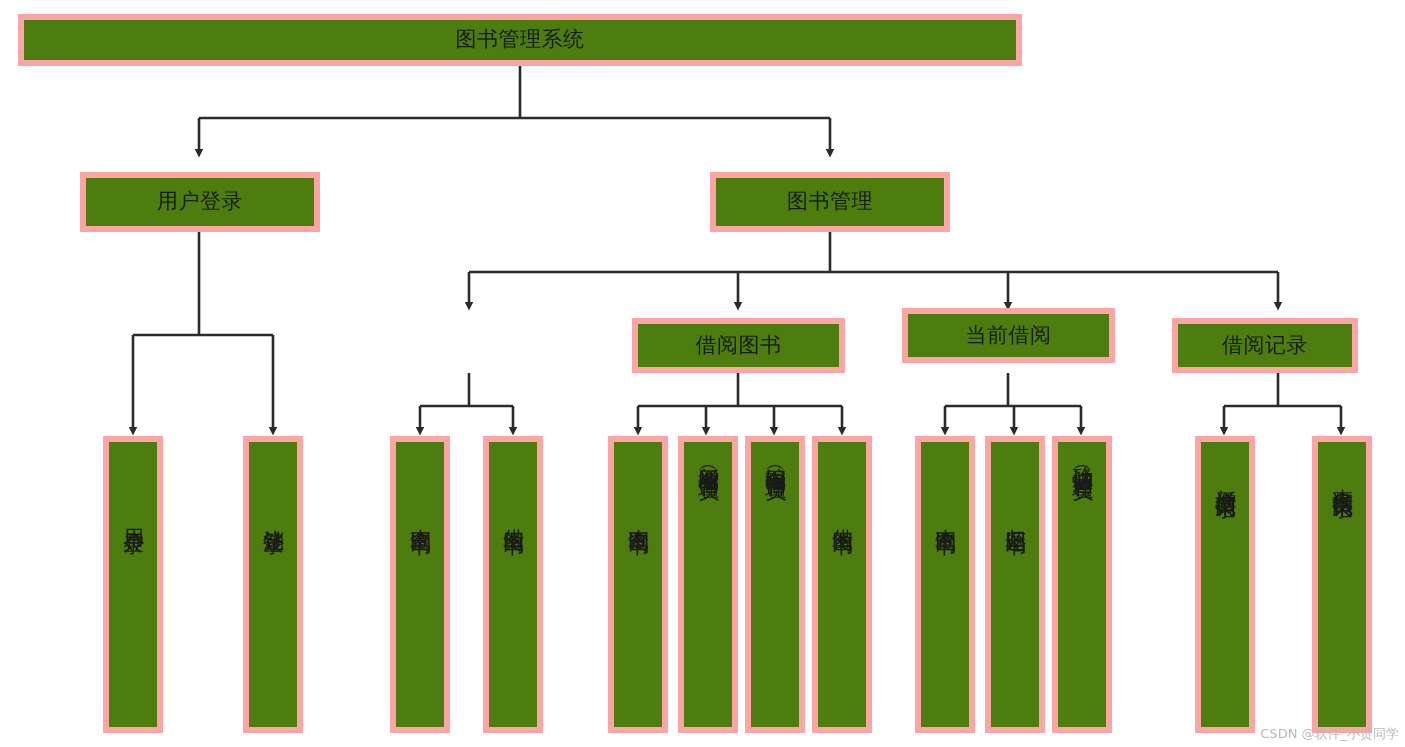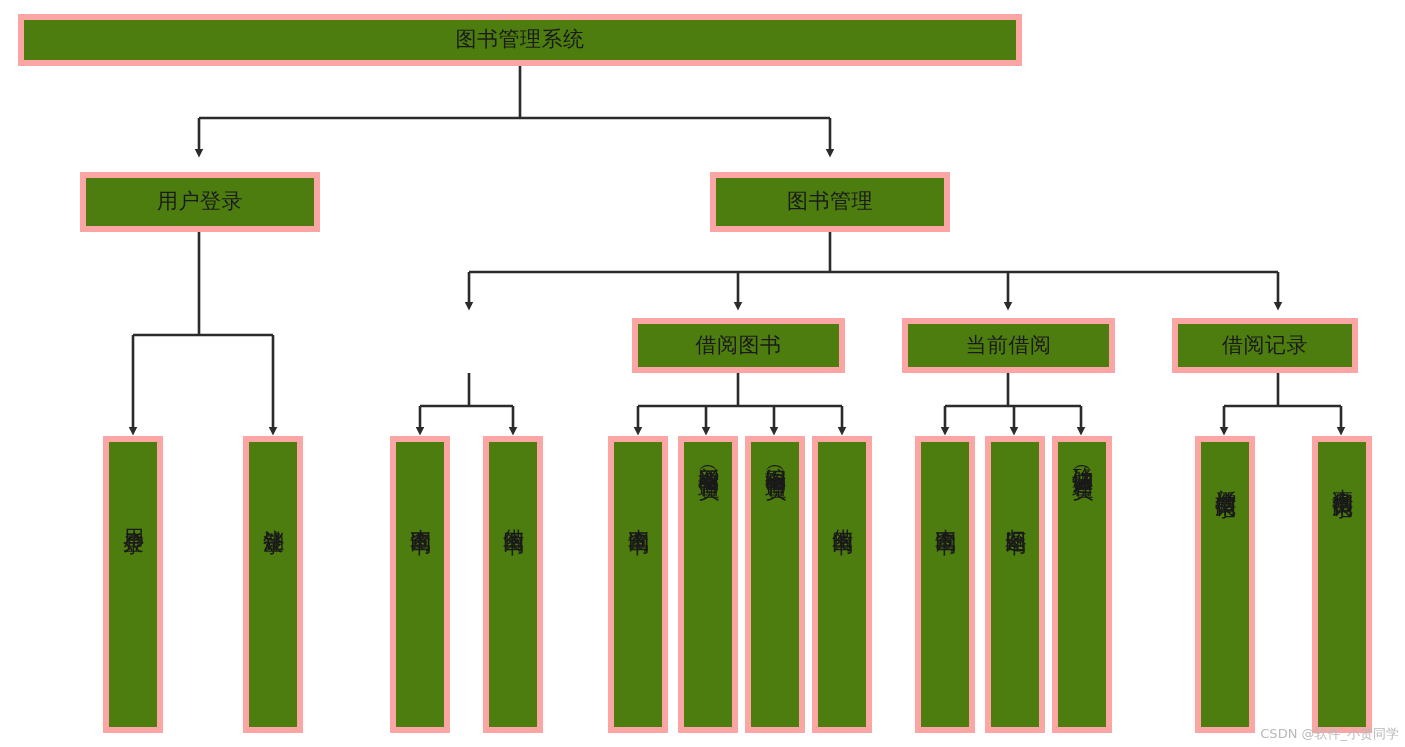--- a/index.html
+++ b/index.html
@@ -130,21 +130,21 @@
   <div class="node horizontal" style="left:80px; top:172px; width:240px; height:60px;">
     <span class="node-label">用户登录</span>
   </div>
   <div class="node horizontal" style="left:710px; top:172px; width:240px; height:60px;">
     <span class="node-label">图书管理</span>
   </div>
 
   <div class="node horizontal" style="left:632px; top:318px; width:213px; height:55px;">
     <span class="node-label">借阅图书</span>
   </div>
-  <div class="node horizontal" style="left:902px; top:318px; width:213px; height:55px;">
+  <div class="node horizontal" style="left:902px; top:308px; width:213px; height:55px;">
     <span class="node-label">当前借阅</span>
   </div>
   <div class="node horizontal" style="left:1172px; top:318px; width:186px; height:55px;">
     <span class="node-label">借阅记录</span>
   </div>
 
   <div class="node vertical" style="left:103px; top:436px; width:60px; height:297px; padding-top:70px;">
     <span class="node-label">用户登录</span>
   </div>
   <div class="node vertical" style="left:243px; top:436px; width:60px; height:297px; padding-top:70px;">

